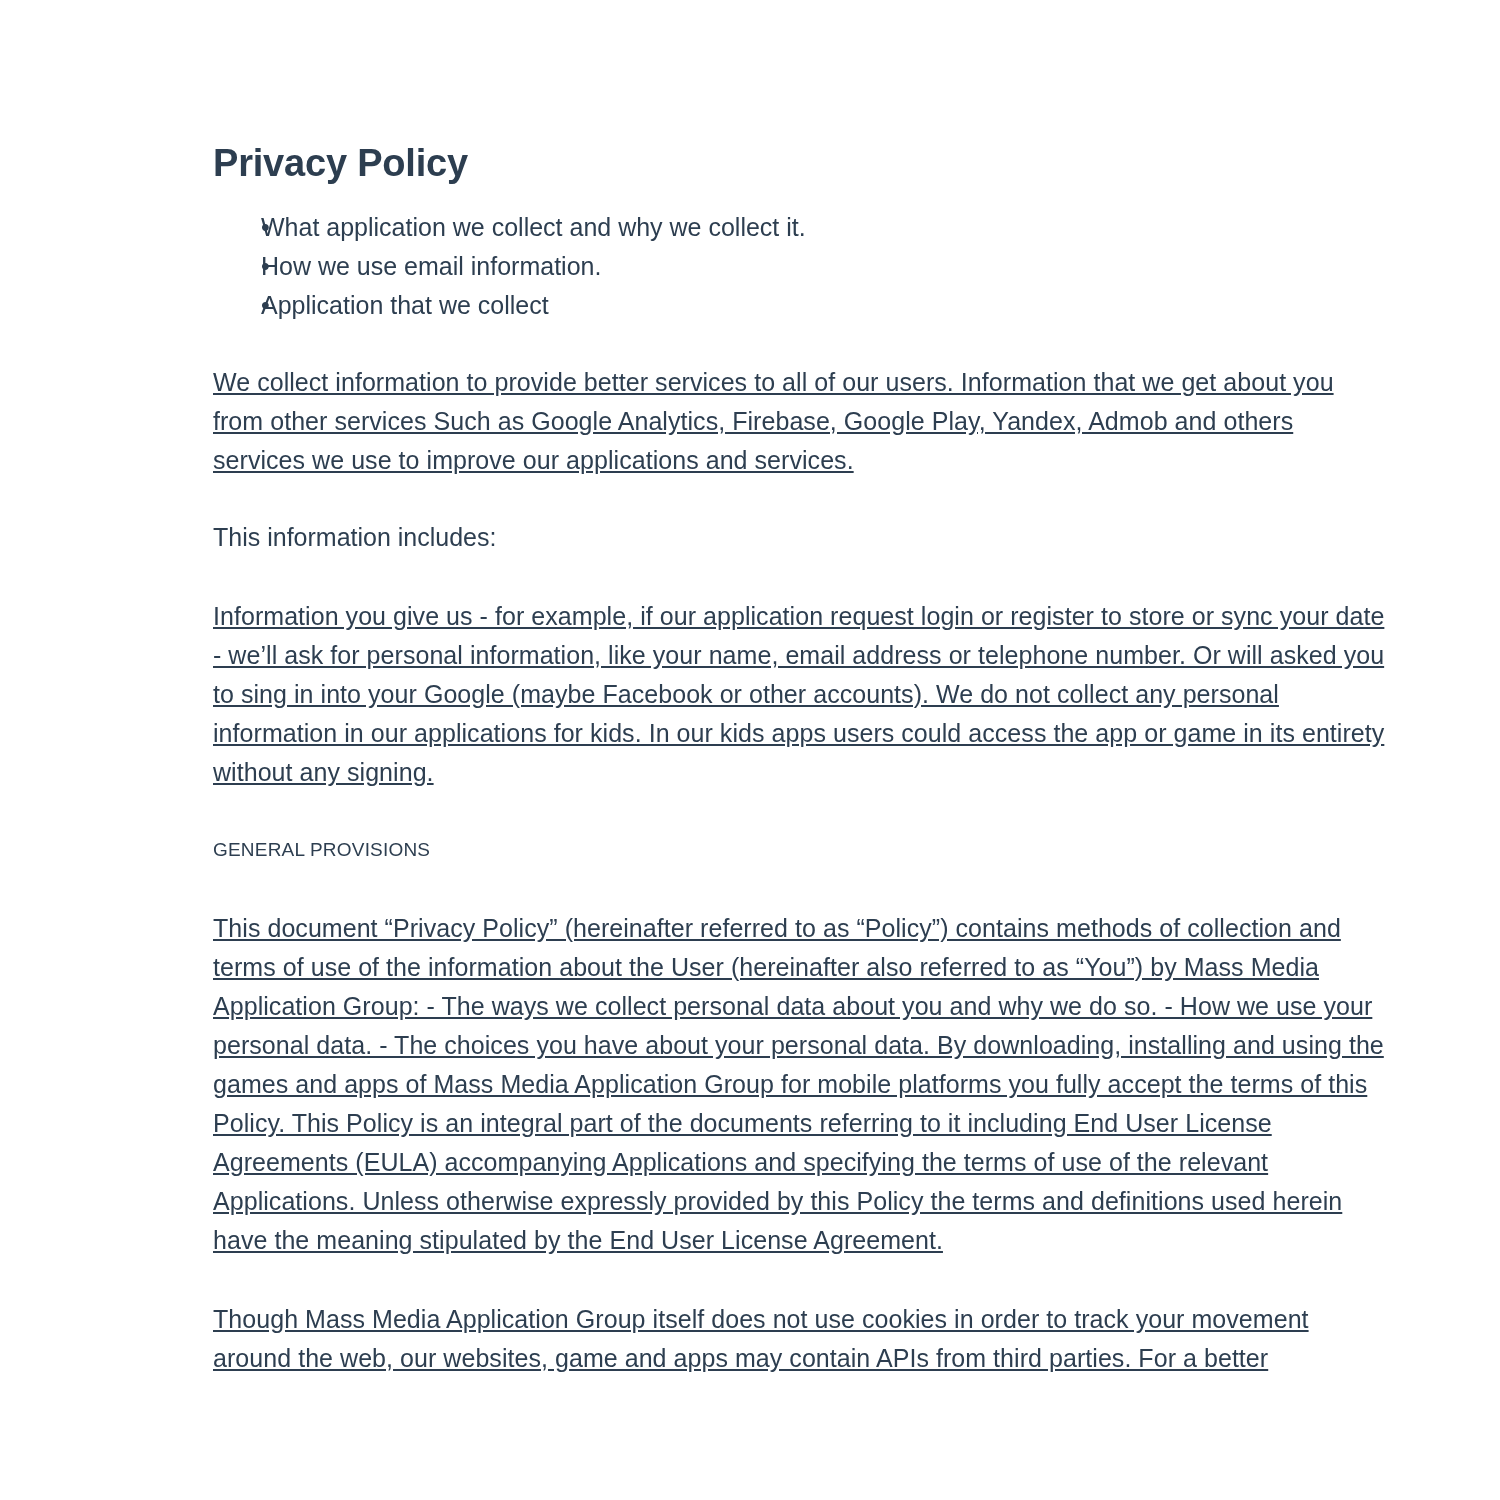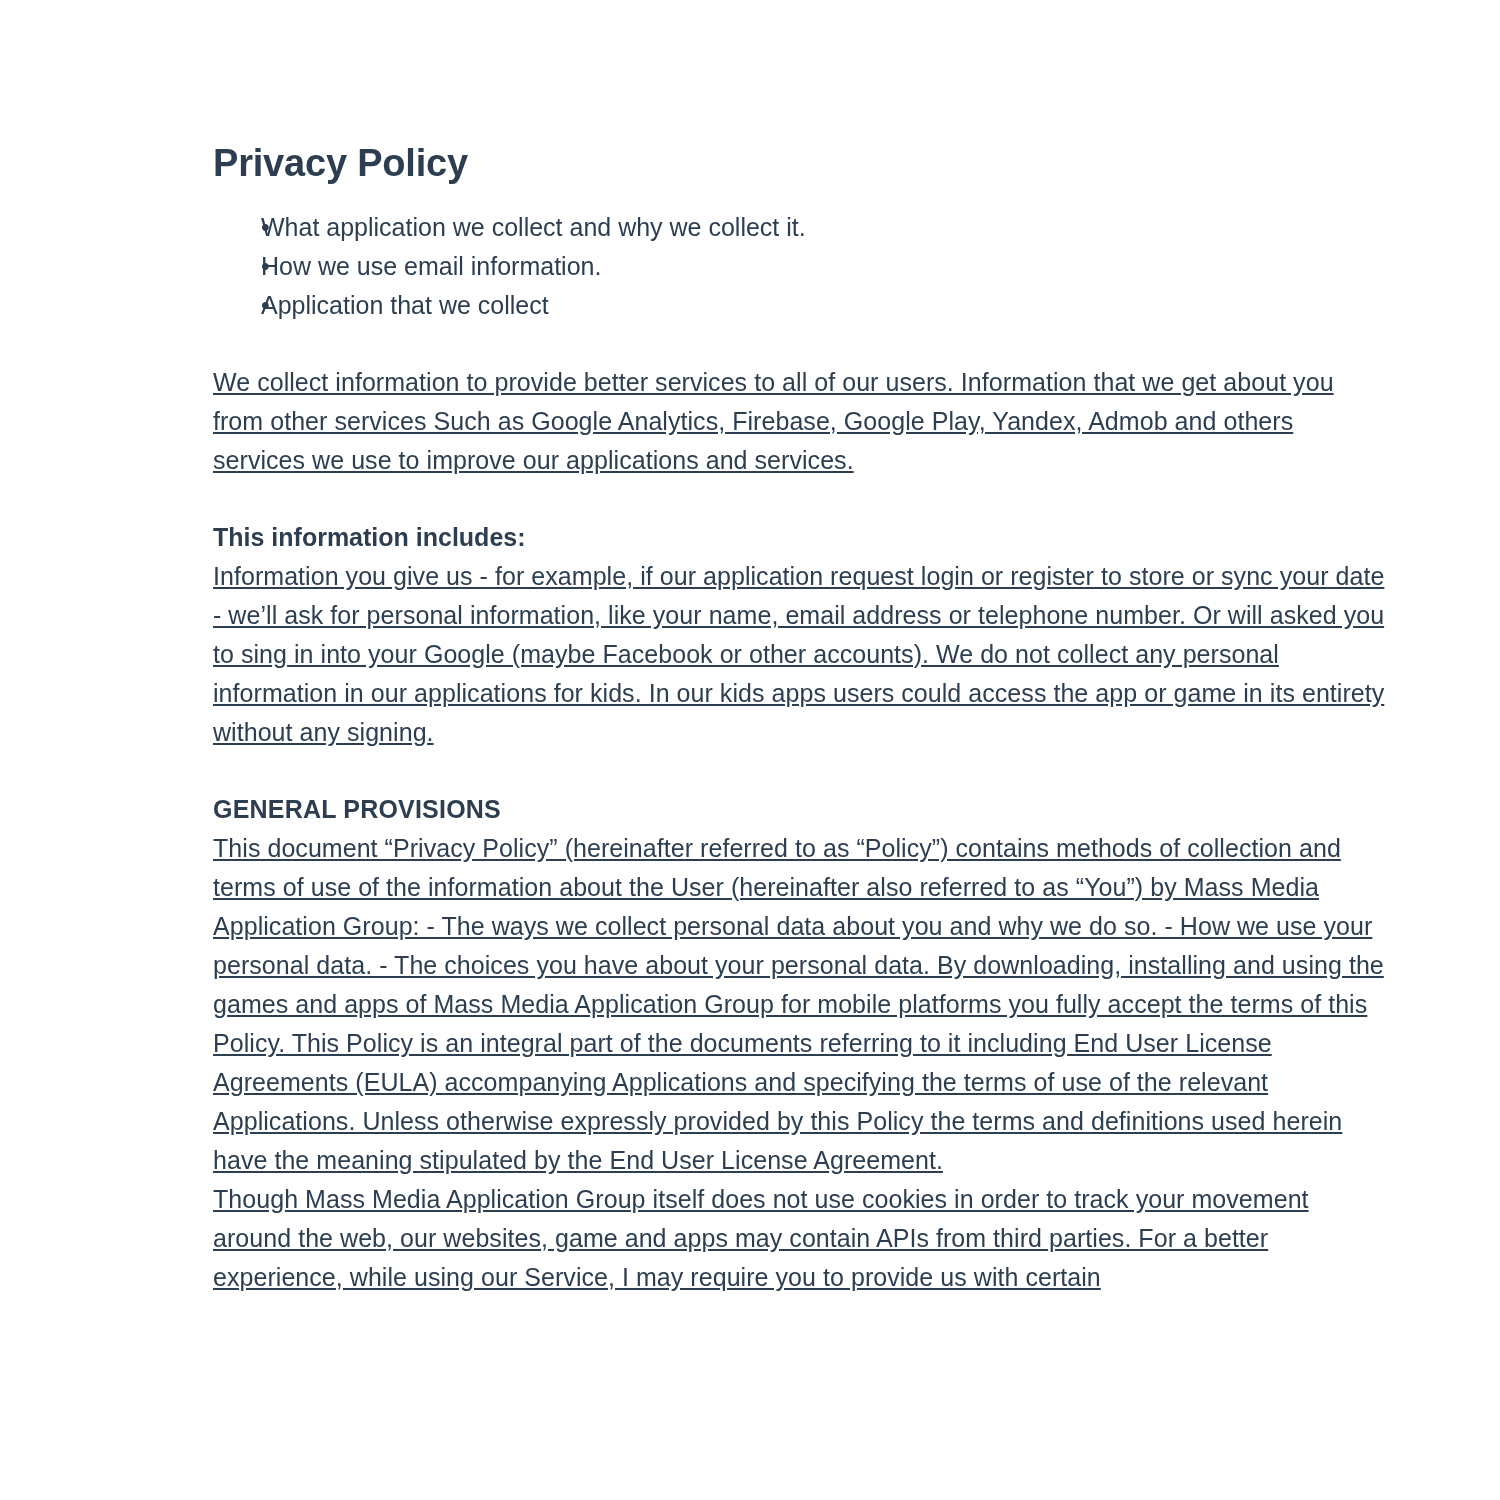--- a/index.html
+++ b/index.html
@@ -75,39 +75,40 @@
     line-height: 39px;
     margin: 0;
     padding-top: 38px;
     color: #2d3e50;
     letter-spacing: 0.05px;
     text-decoration: underline;
   }
 
   .sub-heading {
     font-size: 25px;
-    font-weight: bold;
+    font-weight: normal;
     line-height: 39px;
     margin: 0;
     padding-top: 38px;
     color: #2d3e50;
   }
 
   .caps-heading {
-    font-size: 25px;
-    font-weight: bold;
+    font-size: 19px;
+    font-weight: normal;
     line-height: 39px;
     margin: 0;
     padding-top: 38px;
     color: #2d3e50;
     letter-spacing: 0.2px;
   }
 
   p.tight {
     padding-top: 0;
+    margin-top: 40px;
   }
 </style>
 </head>
 <body>
 
 <div class="page">
 
   <h1 class="doc-title">Privacy Policy</h1>
 
 

